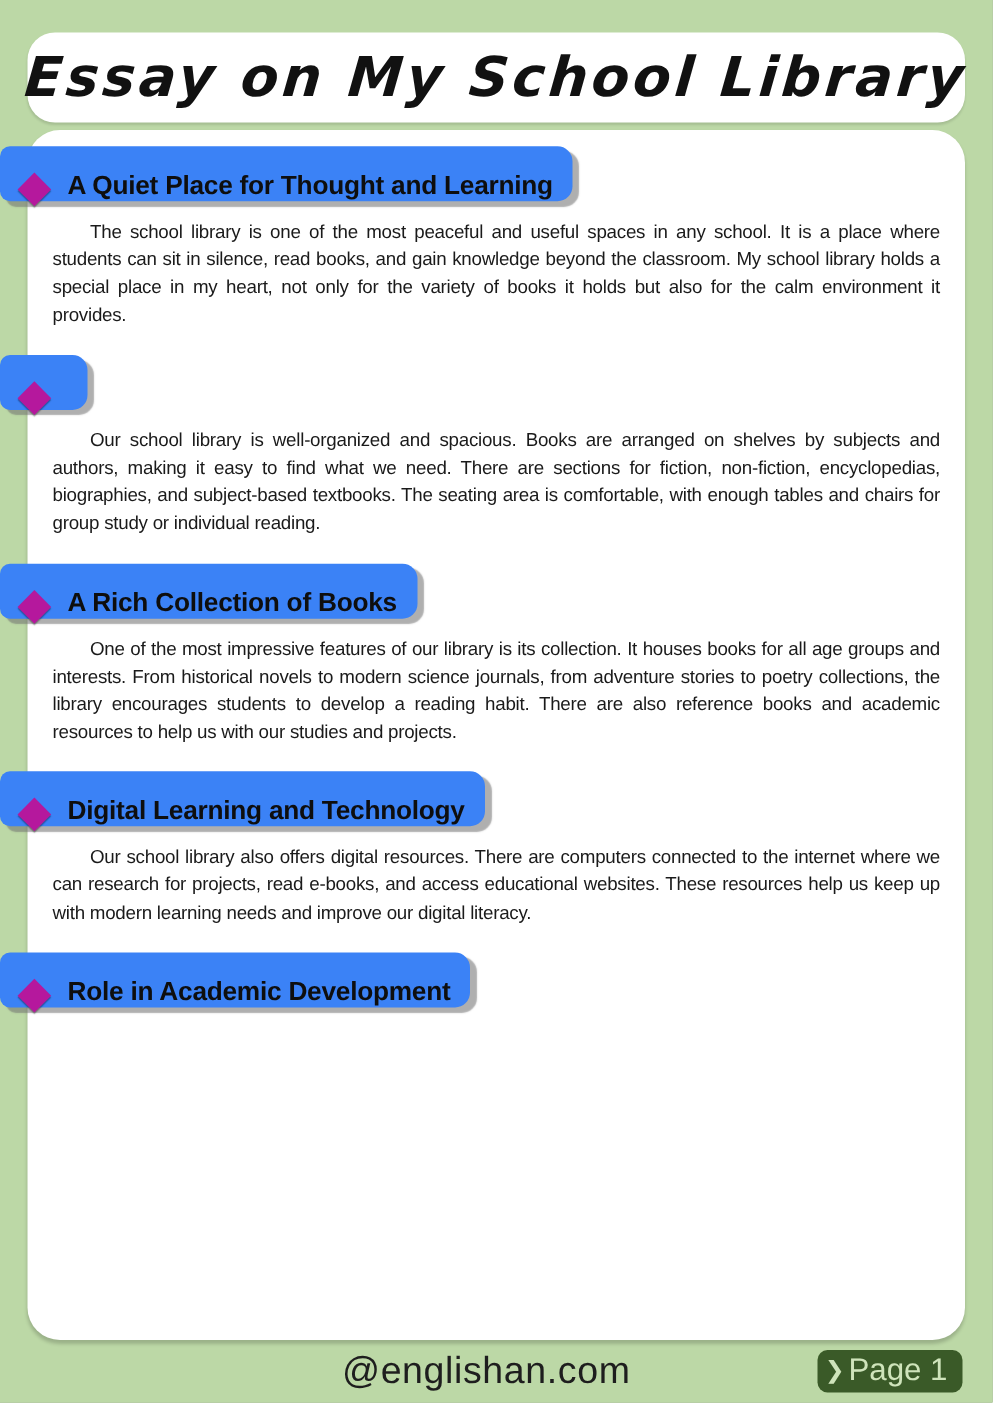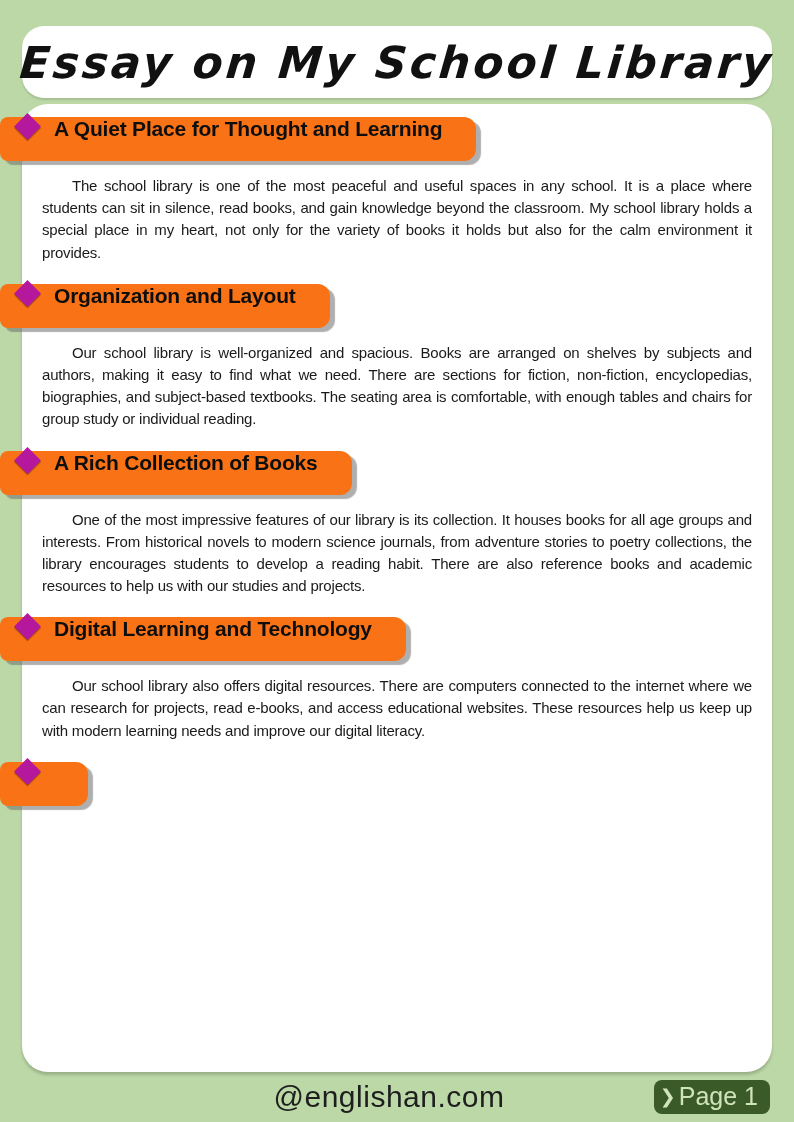--- a/index.html
+++ b/index.html
@@ -41,26 +41,26 @@
     box-shadow: 0 3px 3px rgba(0,0,0,0.18);
   }
   .content {
     position: absolute;
     left: 0; top: 104px;
     width: 794px;
     padding-top: 13px;
   }
   .section-heading {
     display: flex;
-    align-items: flex-start;
+    align-items: flex-end;
     width: fit-content;
     min-height: 44px;
-    background: #f97316;
+    background: #3b82f6;
     border-radius: 8px 12px 12px 8px;
-    padding: 0 34px 0 10px;
+    padding: 0 16px 0 10px;
     margin: 0 0 14px 0;
     box-shadow: 5px 4px 1px rgba(110,110,110,0.55);
   }
   .diamond {
     width: 19px; height: 19px;
     background: #b5189d;
     transform: rotate(45deg);
     margin: 0 17px 0 8px;
     flex: none;
     box-shadow: 1px 1px 1px rgba(0,0,0,0.35);
@@ -126,21 +126,20 @@
       <div class="section-heading">
         <span class="diamond"></span>
         <span class="heading-text">A Quiet Place for Thought and Learning</span>
       </div>
       <p class="para">The school library is one of the most peaceful and useful spaces in any school. It is a place where students can sit in silence, read books, and gain knowledge beyond the classroom. My school library holds a special place in my heart, not only for the variety of books it holds but also for the calm environment it provides.</p>
     </section>
 
     <section>
       <div class="section-heading">
         <span class="diamond"></span>
-        <span class="heading-text">Organization and Layout</span>
       </div>
       <p class="para">Our school library is well-organized and spacious. Books are arranged on shelves by subjects and authors, making it easy to find what we need. There are sections for fiction, non-fiction, encyclopedias, biographies, and subject-based textbooks. The seating area is comfortable, with enough tables and chairs for group study or individual reading.</p>
     </section>
 
     <section>
       <div class="section-heading">
         <span class="diamond"></span>
         <span class="heading-text">A Rich Collection of Books</span>
       </div>
       <p class="para">One of the most impressive features of our library is its collection. It houses books for all age groups and interests. From historical novels to modern science journals, from adventure stories to poetry collections, the library encourages students to develop a reading habit. There are also reference books and academic resources to help us with our studies and projects.</p>
@@ -150,20 +149,21 @@
       <div class="section-heading">
         <span class="diamond"></span>
         <span class="heading-text">Digital Learning and Technology</span>
       </div>
       <p class="para">Our school library also offers digital resources. There are computers connected to the internet where we can research for projects, read e-books, and access educational websites. These resources help us keep up with modern learning needs and improve our digital literacy.</p>
     </section>
 
     <section>
       <div class="section-heading">
         <span class="diamond"></span>
+        <span class="heading-text">Role in Academic Development</span>
       </div>
 
     </section>
   </div>
 
   <div class="footer-site">@englishan.com</div>
 
   <div class="page-badge">
     <span class="chevron-icon">❯</span>
     <span>Page 1</span>

